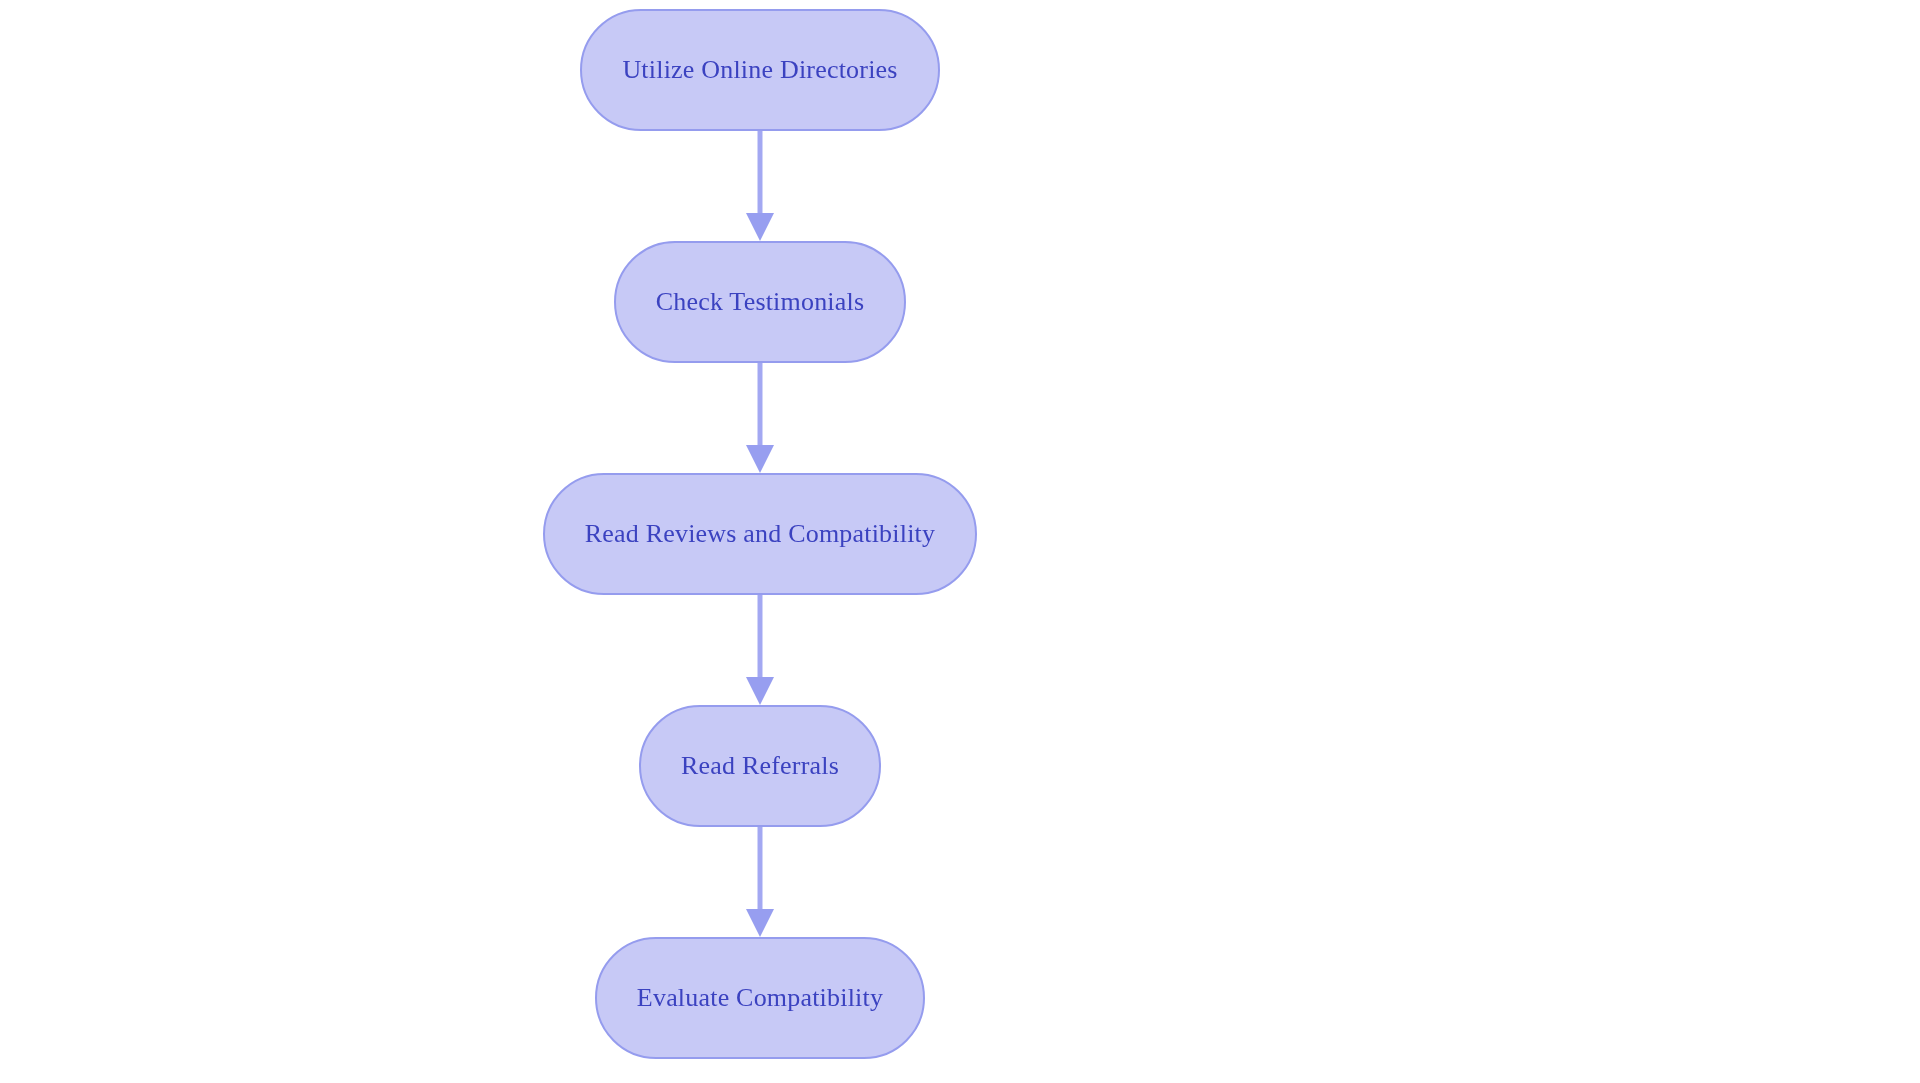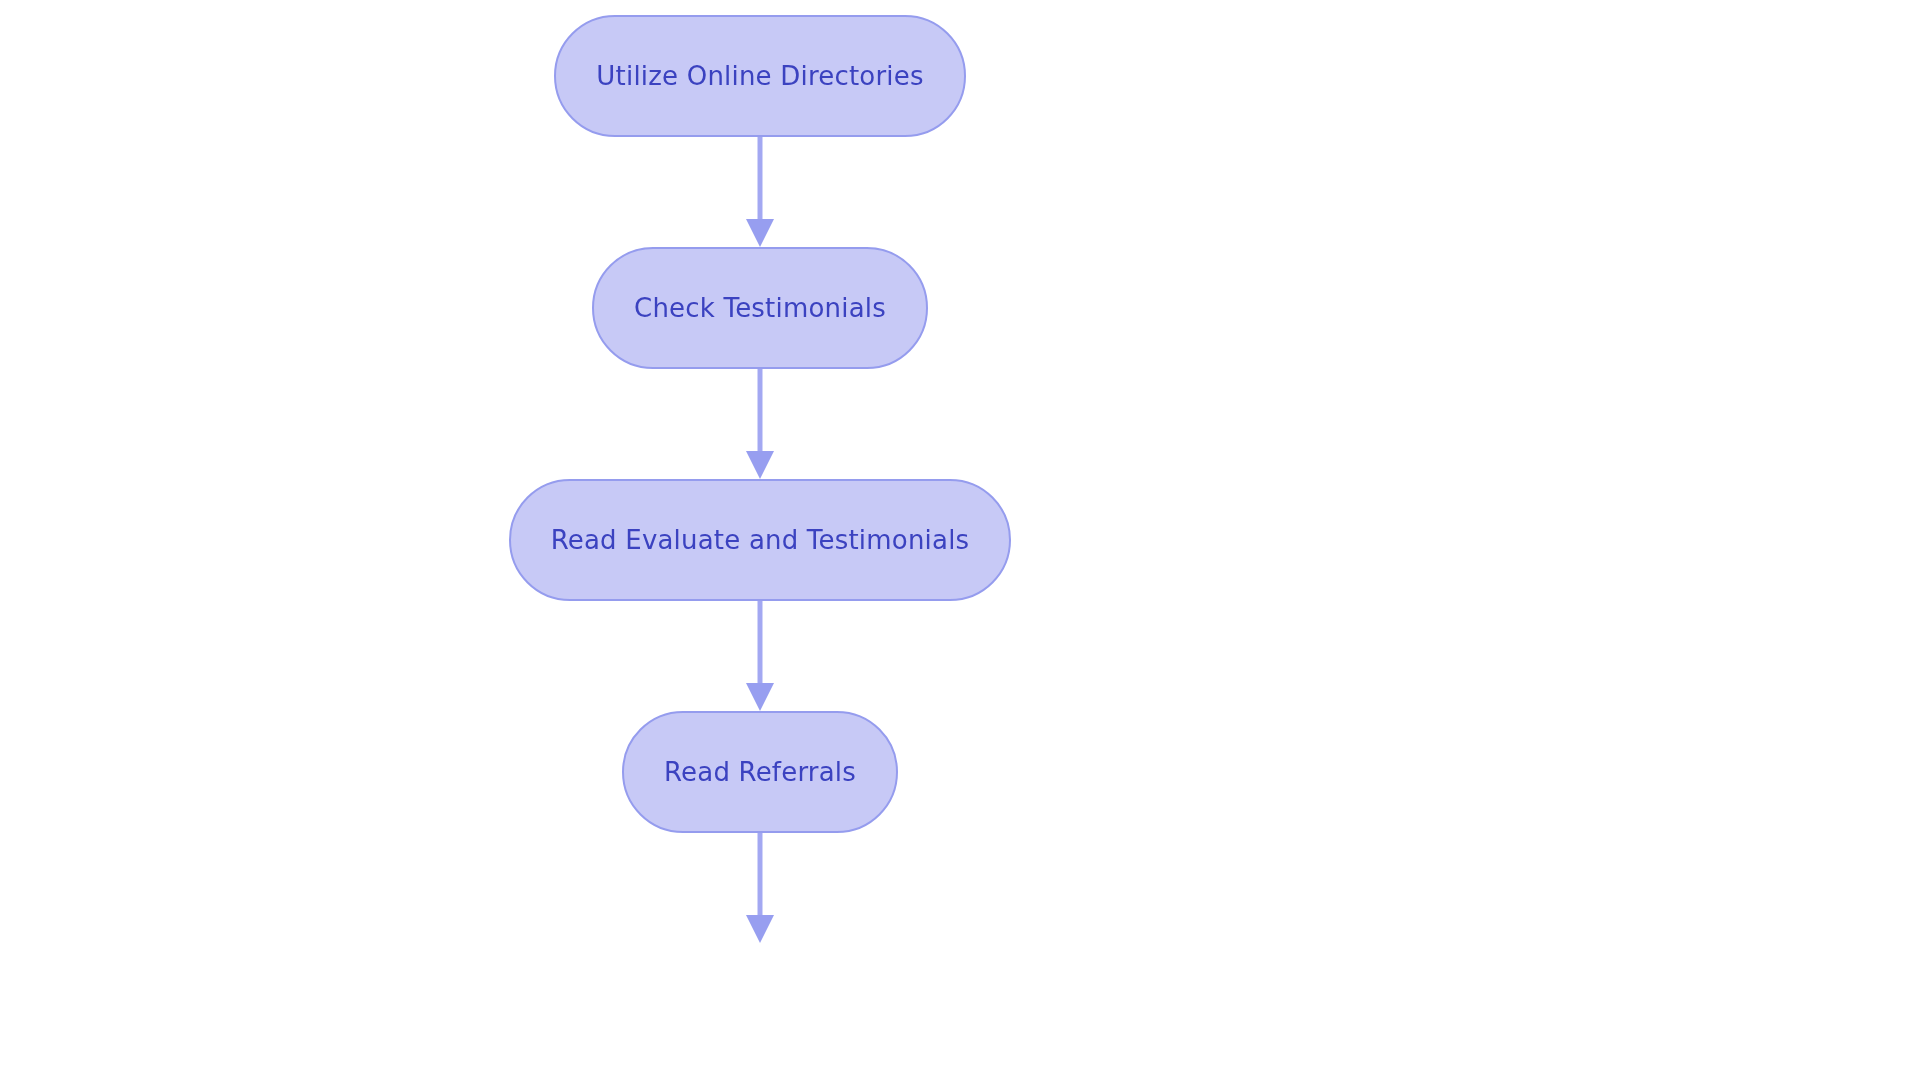--- a/index.html
+++ b/index.html
@@ -18,21 +18,22 @@
     font-family: "DejaVu Sans", "Liberation Sans", sans-serif;
     overflow: hidden;
   }
   .canvas {
     position: relative;
     width: 1520px;
     height: 1083px;
     display: flex;
     flex-direction: column;
     align-items: center;
-    padding-top: 15px;
+    padding-top: 9px;
+    font-family: Liberation Serif, serif;
   }
   .flow-node {
     flex: none;
     height: 122px;
     border-radius: 61px;
     background: var(--node-fill);
     border: 2px solid var(--node-border);
     display: flex;
     align-items: center;
     justify-content: center;
@@ -76,31 +77,34 @@
   <div class="flow-node">
     <span class="node-label">Check Testimonials</span>
   </div>
 
   <svg class="flow-arrow" viewBox="0 0 40 110" aria-hidden="true">
     <line x1="20" y1="0" x2="20" y2="84"></line>
     <polygon points="6,82 34,82 20,110"></polygon>
   </svg>
 
   <div class="flow-node">
-    <span class="node-label">Read Evaluate and Testimonials</span>
+    <span class="node-label">Read Reviews and Compatibility</span>
   </div>
 
   <svg class="flow-arrow" viewBox="0 0 40 110" aria-hidden="true">
     <line x1="20" y1="0" x2="20" y2="84"></line>
     <polygon points="6,82 34,82 20,110"></polygon>
   </svg>
 
   <div class="flow-node">
     <span class="node-label">Read Referrals</span>
   </div>
 
   <svg class="flow-arrow" viewBox="0 0 40 110" aria-hidden="true">
     <line x1="20" y1="0" x2="20" y2="84"></line>
     <polygon points="6,82 34,82 20,110"></polygon>
   </svg>
 
+  <div class="flow-node">
+    <span class="node-label">Evaluate Compatibility</span>
+  </div>
 
 </div>
 
 </body></html>

